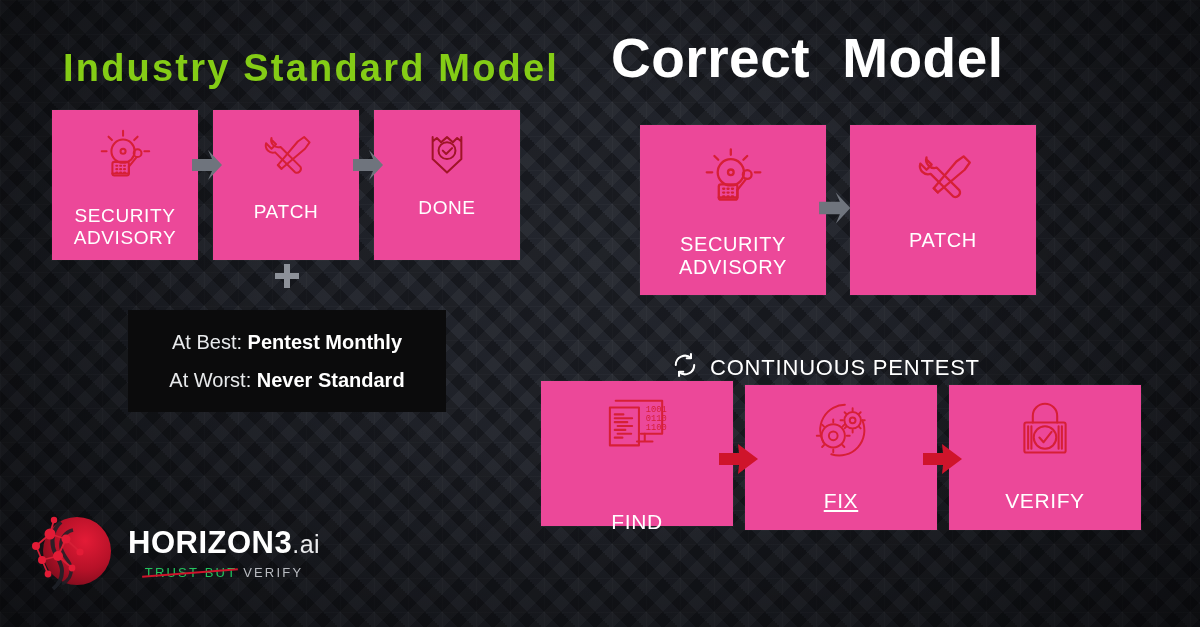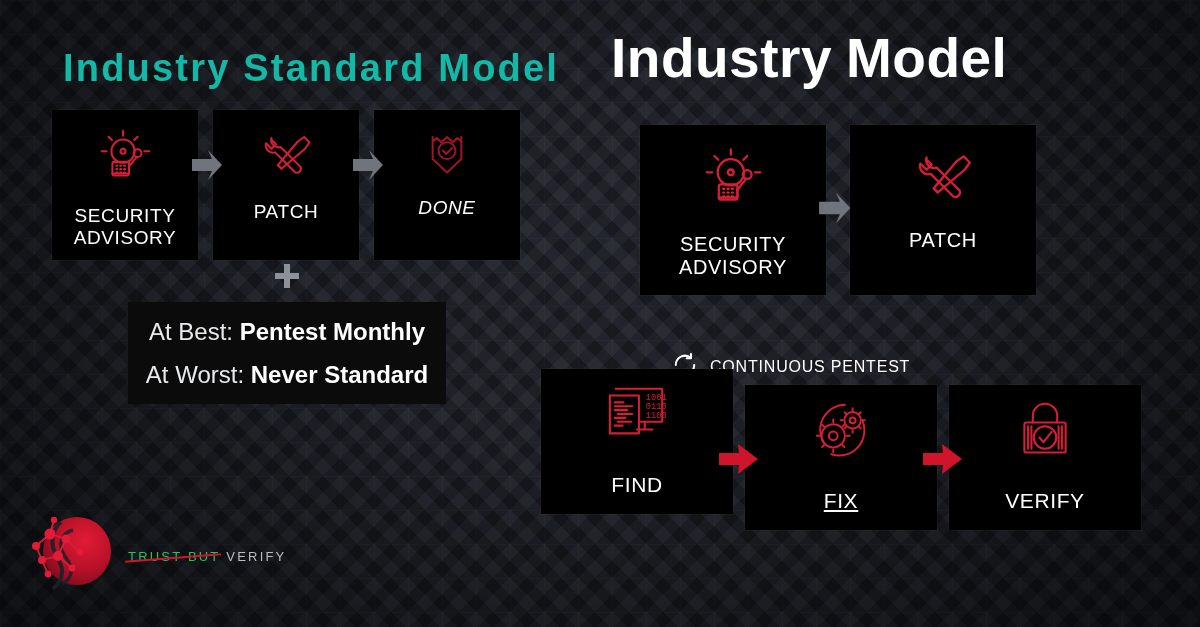--- a/index.html
+++ b/index.html
@@ -28,95 +28,95 @@
   }
 
   .layer { position:absolute; inset:0; }
 
   
   .title {
     position:absolute; font-weight:bold; letter-spacing:.4px;
     white-space:nowrap;
   }
   #title-left {
-    left:63px; top:47px; font-size:38px; color:#14b8a6;
+    left:63px; top:47px; font-size:38px; color:#84cc16;
     letter-spacing:2.2px;
   }
   #title-right { left:607px; top:26px; font-size:55px; color:#ffffff; letter-spacing:.5px;}
   #title-right .hl { position:relative; display:inline-block; padding:0 4px; }
   #title-right .hl::before{
     content:""; position:absolute; left:-4px; right:-2px; bottom:2px; height:26px;
     background:#cf142b; z-index:-1;
   }
-  #title-right .plain { margin-left:10px; }
+  #title-right .plain { margin-left:28px; }
 
   
   .card {
-    position:absolute; background:#000000;
+    position:absolute; background:#ec4899;
     display:flex; flex-direction:column;
     align-items:center; justify-content:flex-start;
     color:#ffffff; text-align:center;
     box-shadow:0 0 0 1px rgba(255,255,255,.025);
   }
   .card .ic { display:block; }
   .card .lbl { font-weight:normal; line-height:1.15; letter-spacing:.6px; }
 
   
   .card.small { width:146px; height:150px; }
   .card.small .ic { margin-top:17px; }
   .card.small .lbl { font-size:19px; margin-top:12px; }
 
   #card-sa   { left:52px;  top:110px; }
   #card-pt   { left:213px; top:110px; }
-  #card-done { left:374px; top:110px;font-style:italic; }
+  #card-done { left:374px; top:110px; }
 
   
   .card.big { width:186px; height:170px; }
   .card.big .ic { margin-top:20px; }
   .card.big .lbl { font-size:20px; margin-top:14px; }
   #card-sa2 { left:640px; top:125px; }
   #card-pt2 { left:850px; top:125px; }
 
   
   .card.mid { width:192px; height:145px; }
   .card.mid .ic { margin-top:14px; }
   .card.mid .lbl { font-size:21px; margin-top:24px; }
-  #card-find   { left:541px; top:369px; }
+  #card-find   { left:541px; top:381px;gap:25px; }
   #card-fix    { left:745px; top:385px;text-decoration:underline; }
   #card-verify { left:949px; top:385px; }
 
   
   .gchev { position:absolute; }
 
   
   #plus {
     position:absolute; left:275px; top:264px;
     width:24px; height:24px;
   }
   #plus::before, #plus::after{
     content:""; position:absolute; background:#8d9199;
   }
   #plus::before{ left:9px; top:0; width:6px; height:24px; }
   #plus::after { left:0; top:9px; width:24px; height:6px; }
 
   
   #cadence {
-    position:absolute; left:128px; top:302px; width:318px; height:102px;
+    position:absolute; left:128px; top:310px; width:318px; height:102px;
     background:#0b0b0c; display:flex; flex-direction:column;
     align-items:center; justify-content:center; gap:15px;
-    color:#e8eaec; font-size:24px;
+    color:#e8eaec; font-size:20px;
   }
   #cadence .row { white-space:nowrap; }
   #cadence .row b { font-weight:bold; color:#ffffff; }
 
   
   #cont {
     position:absolute; left:672px; top:352px;
     display:flex; align-items:center; gap:12px;
-    color:#ffffff; font-size:16px; letter-spacing:.8px; white-space:nowrap;
+    color:#ffffff; font-size:22px; letter-spacing:.8px; white-space:nowrap;
   }
 
   
   #logo { position:absolute; left:28px; top:508px; display:flex; align-items:center; gap:14px; }
   #logo-text { display:flex; flex-direction:column; align-items:flex-start; }
   #logo-word { font-size:31px; font-weight:bold; color:#ffffff; letter-spacing:.5px; line-height:1; }
   #logo-word .ai { font-weight:normal; font-size:25px; color:#e9eaec; }
   #logo-tag { margin-top:7px; font-size:13px; letter-spacing:2.2px; color:#b9bcc1; align-self:center; }
   #logo-tag .strike { position:relative; color:#22c55e; }
   #logo-tag .strike::after{
@@ -126,21 +126,21 @@
 </style>
 </head>
 <body>
 
 <div id="bg"></div>
 <div id="vig"></div>
 
 <div class="title" id="title-left">Industry Standard Model</div>
 
 <div class="title" id="title-right">
-  <span class="hl">Industry</span><span class="plain">Model</span>
+  <span class="hl">Correct</span><span class="plain">Model</span>
 </div>
 
 <div class="card small" id="card-sa">
   <span class="ic">
     <svg width="62" height="62" viewBox="0 0 64 64" fill="none" stroke="#d61f36" stroke-width="2.1" stroke-linecap="round" stroke-linejoin="round">
       <circle cx="30" cy="25" r="12"></circle>
       <circle cx="30" cy="25" r="2.6"></circle>
       <path d="M30 9v-5M18.5 13.5 15 10M41.5 13.5 45 10M13 25H8M52 25h5"></path>
       <circle cx="45" cy="27" r="4"></circle>
       <path d="M44 31 36 41"></path>
@@ -367,16 +367,17 @@
           <circle cx="30" cy="48" r="5"></circle>
         <circle cx="14" cy="52" r="4"></circle>
           <circle cx="26" cy="12" r="3.2"></circle>
         <circle cx="20" cy="66" r="3.4"></circle>
           <circle cx="52" cy="44" r="3.6"></circle>
         <circle cx="44" cy="60" r="3.4"></circle>
       </g>
     </svg>
   </span>
   <span id="logo-text">
+    <span id="logo-word"><span>HORIZON3</span><span class="ai">.ai</span></span>
     <span id="logo-tag"><span class="strike">TRUST BUT</span>
       <span>VERIFY</span></span>
   </span>
 </div>
 
 </body></html>

